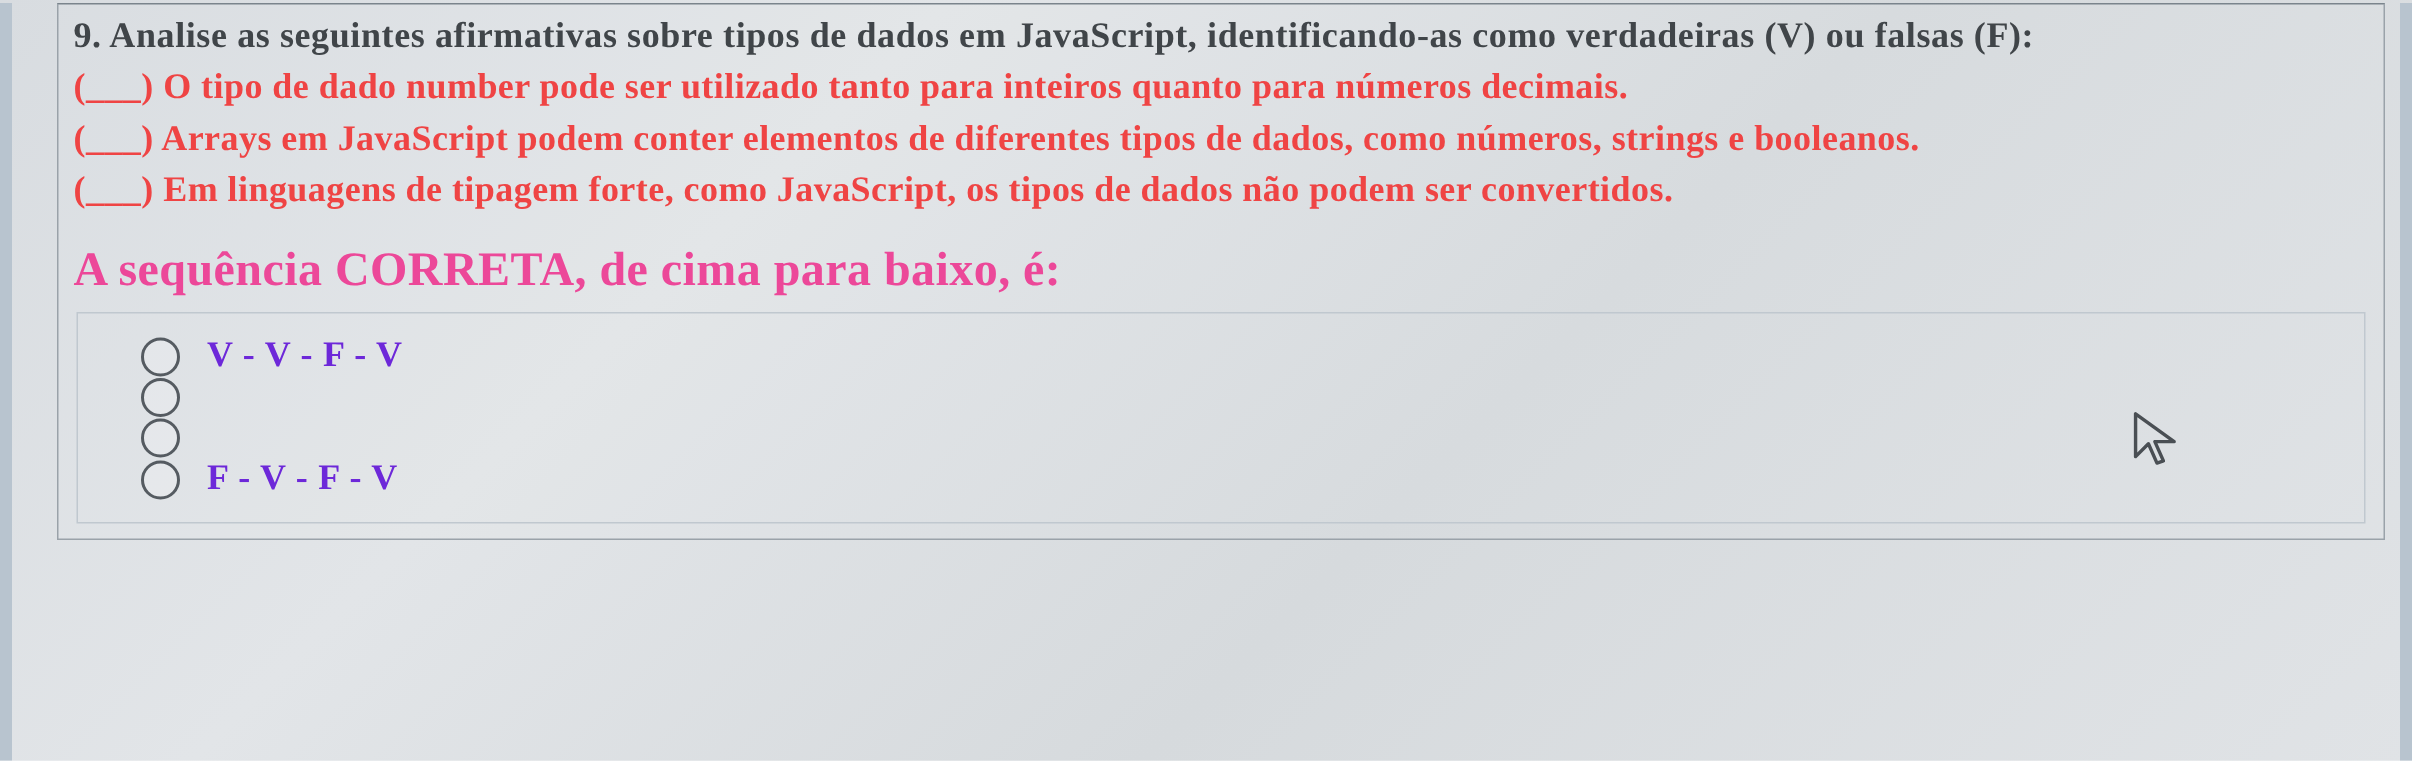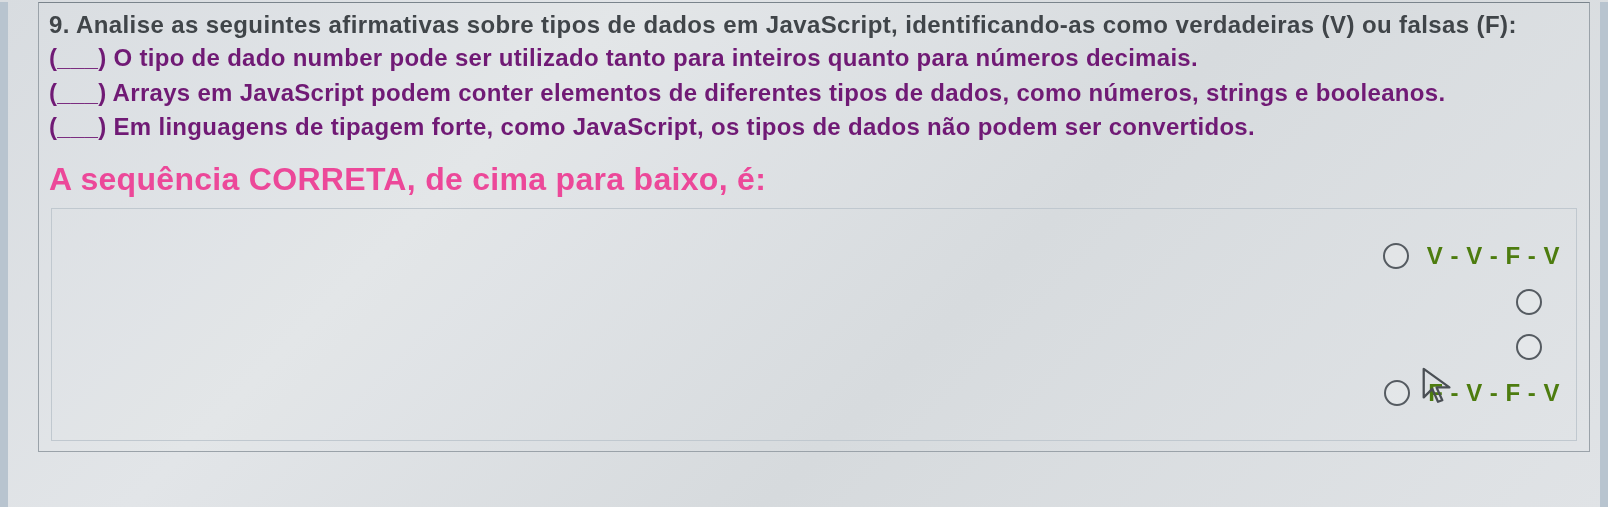--- a/index.html
+++ b/index.html
@@ -22,32 +22,33 @@
     border-right: 8px solid #b8c4cf;
     padding: 0;
   }
   .question-box {
     margin: 2px 10px 0 30px;
     border: 1px solid #9aa2a9;
     border-top: 1px solid #7a848c;
     padding: 6px 10px 10px 10px;
     box-sizing: border-box;
     background: rgba(255,255,255,0.04);
+    font-family: Liberation Serif, serif;
   }
   .q-title {
     font-weight: bold;
     font-size: 24px;
     color: #404549;
     letter-spacing: 0.4px;
     line-height: 1.3;
   }
   .stmt {
     font-size: 24px;
     font-weight: 600;
-    color: #701a75;
+    color: #ef4444;
     letter-spacing: 0.3px;
     line-height: 1.35;
     margin: 2px 0;
     text-align: justify;
   }
   .blank {
     display: inline-block;
   }
   .prompt {
     font-size: 32px;
@@ -59,26 +60,25 @@
   }
   .options-box {
     border: 1px solid #c0c8cf;
     padding: 14px 16px 14px 16px;
     margin: 4px 2px 0 2px;
     position: relative;
   }
   .option {
     display: flex;
     align-items: center;
-    margin: 19px 0;
+    margin: 1px 0;
     font-size: 24px;
     font-weight: 600;
-    color: #4d7c0f;
+    color: #6d28d9;
     letter-spacing: 0.5px;
-    justify-content: flex-end;
   }
   .radio {
     width: 22px;
     height: 22px;
     border: 2px solid #555b61;
     border-radius: 50%;
     margin-right: 18px;
     margin-left: 26px;
     flex-shrink: 0;
     background: rgba(255,255,255,0.2);

